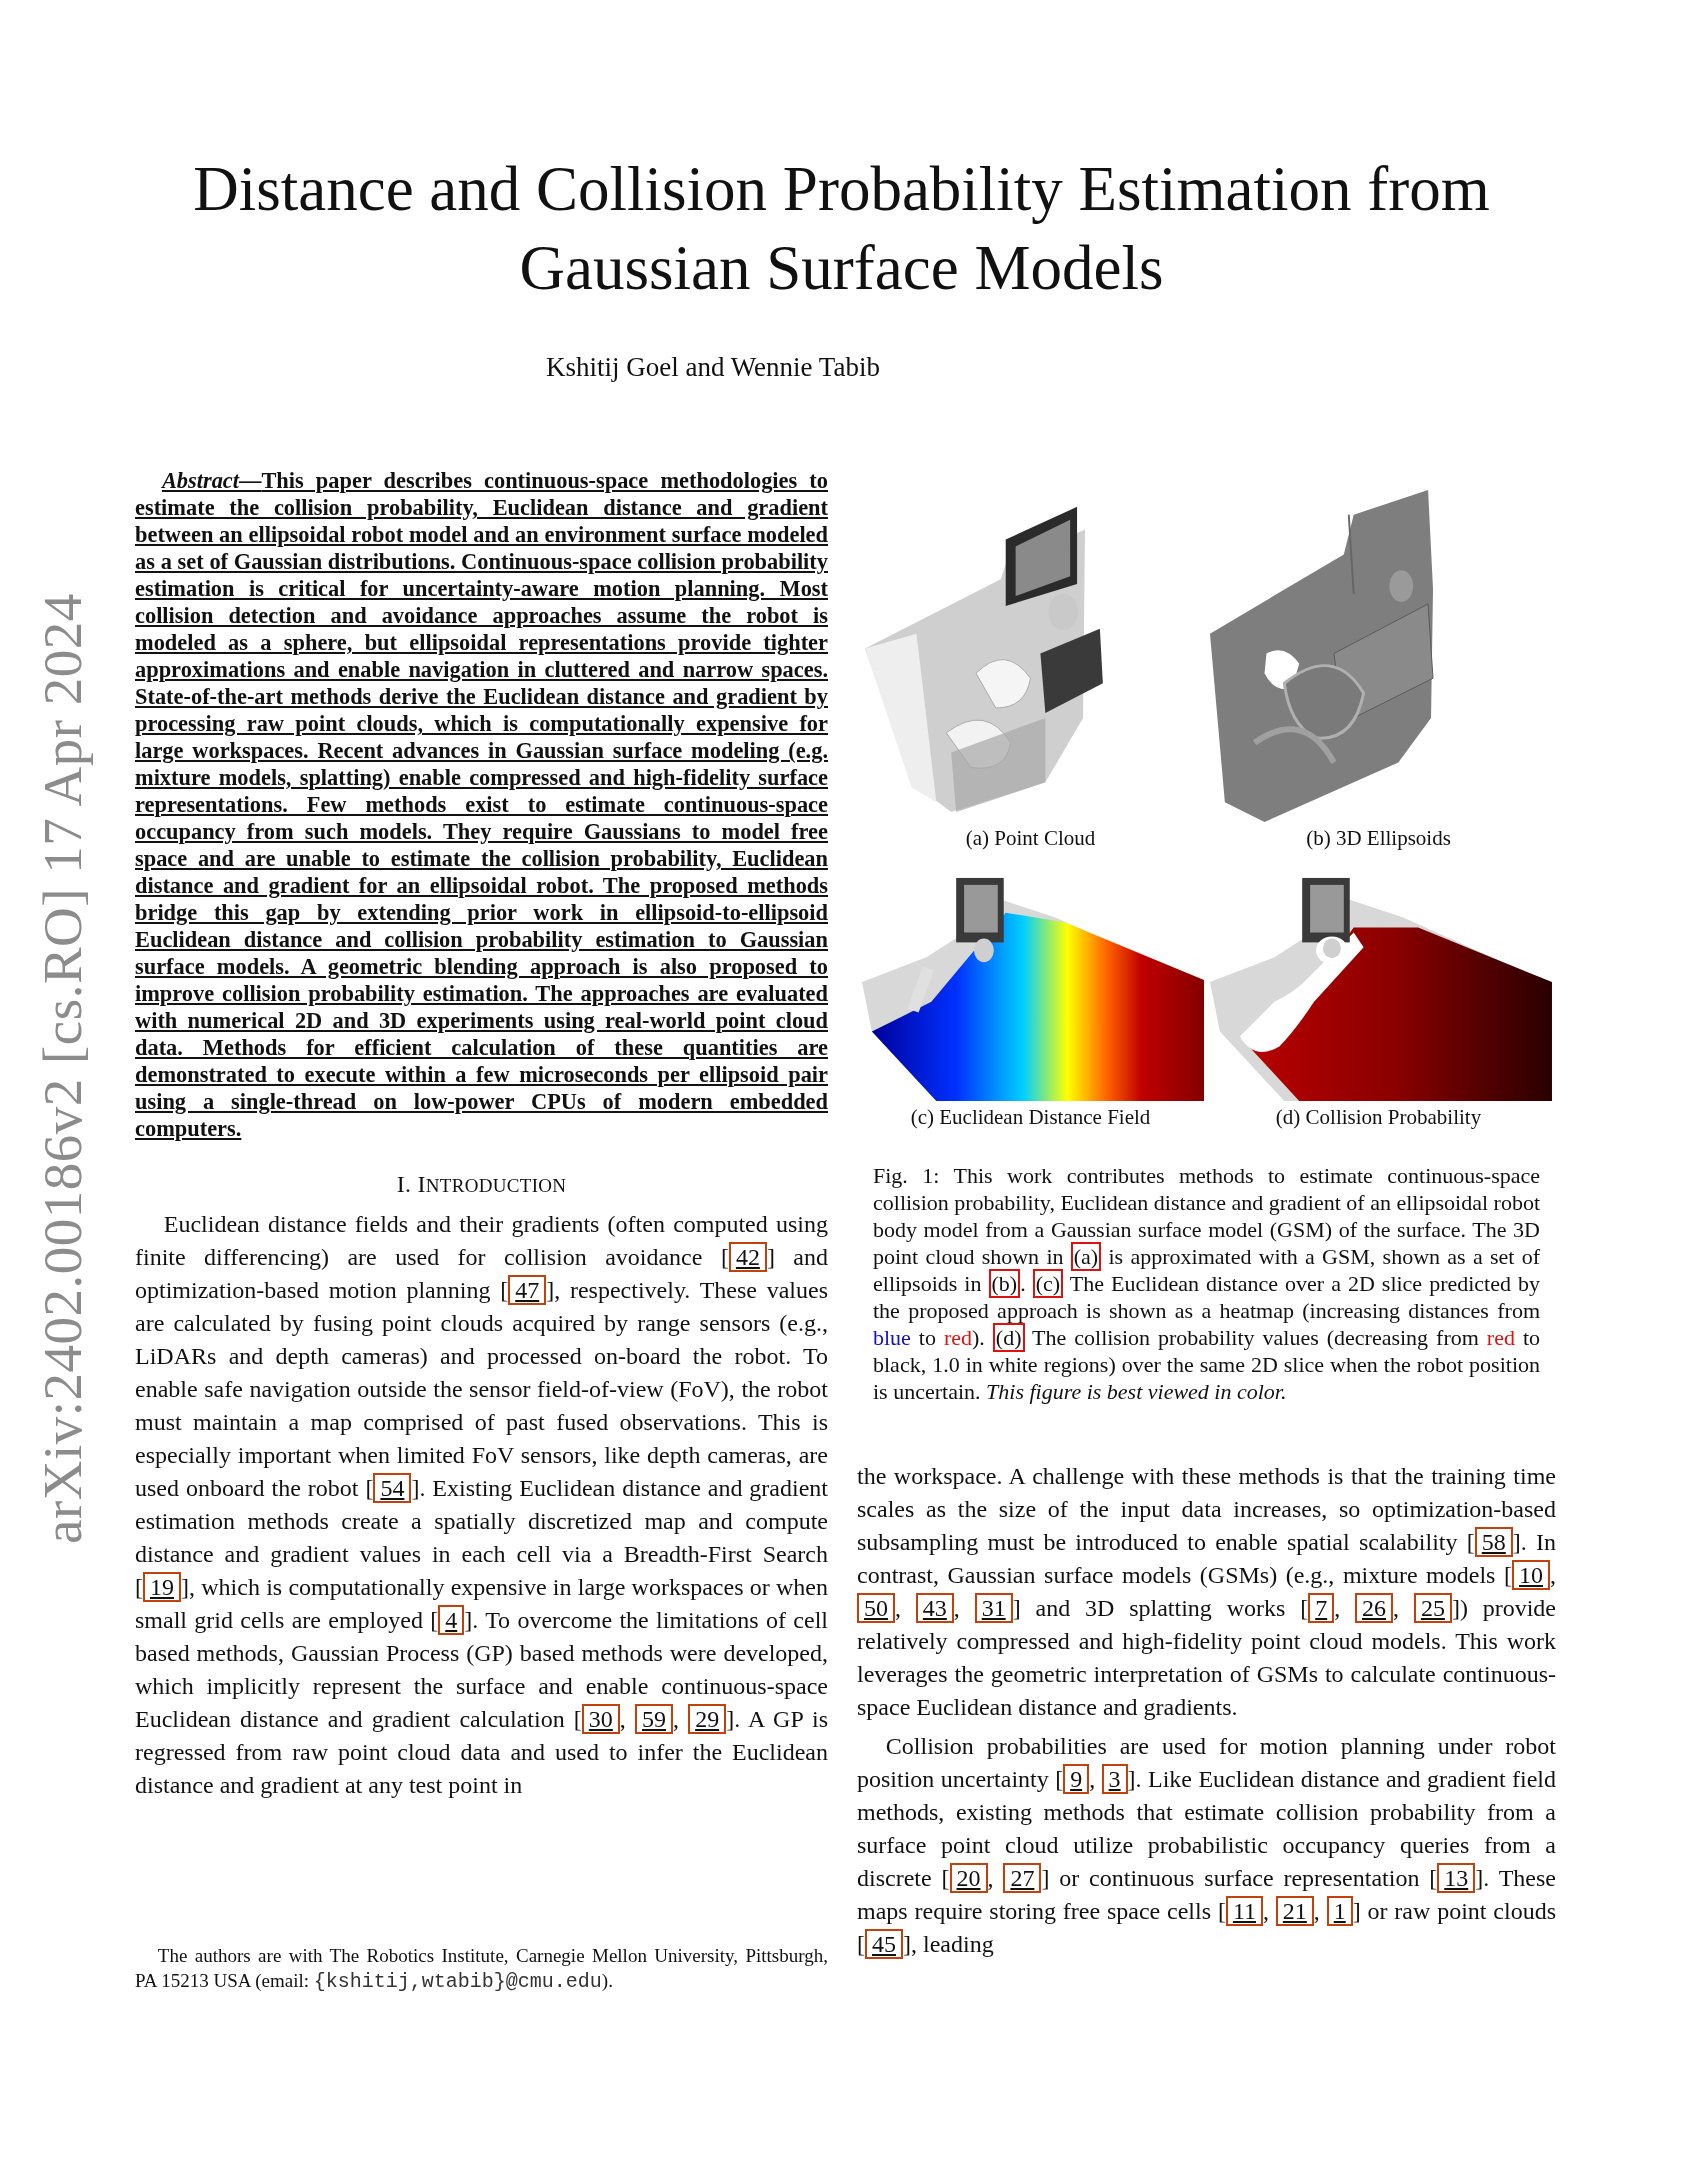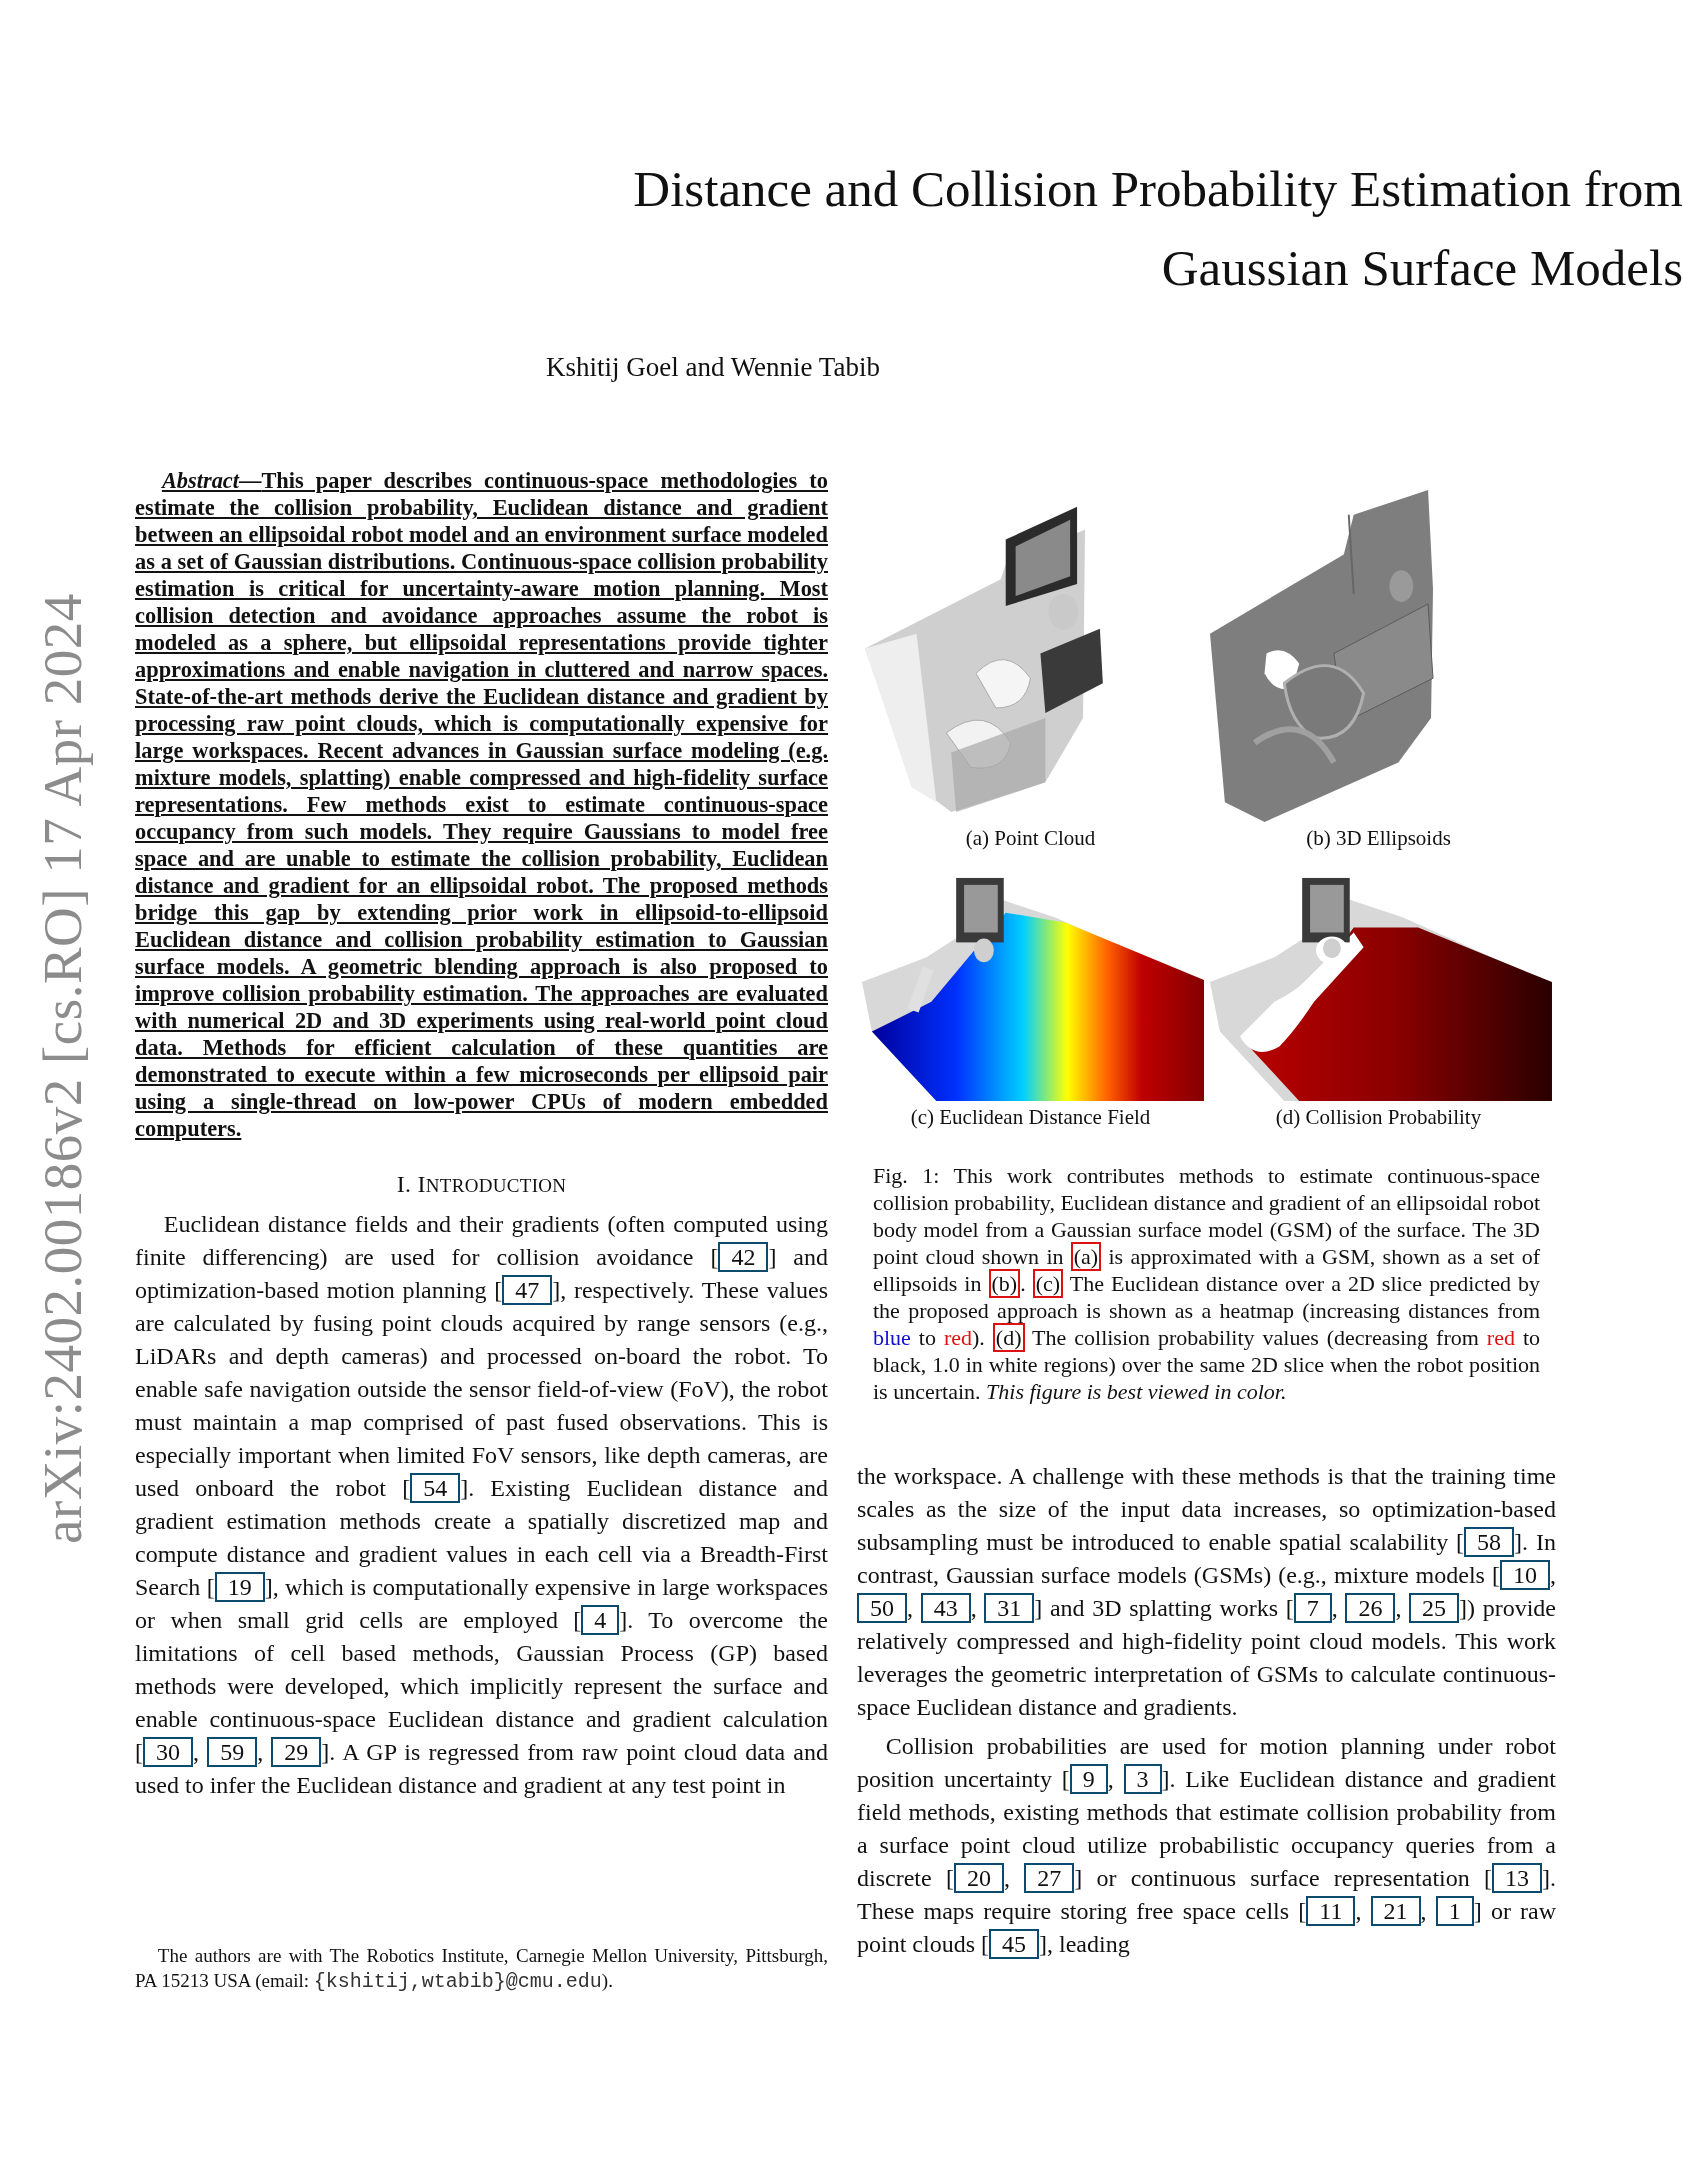--- a/index.html
+++ b/index.html
@@ -2,33 +2,33 @@
 <html><head>
 <meta charset="utf-8">
 <style>
   html, body { margin: 0; padding: 0; background: #ffffff; }
   body { width: 1683px; height: 2178px; position: relative; overflow: hidden;
          font-family: "Liberation Serif", "DejaVu Serif", serif; color: #111; }
   .arxiv-stamp { position: absolute; left: 28px; top: 1544px; width: 990px; height: 69px;
          transform: rotate(-90deg); transform-origin: 0 0;
          font-family: "Liberation Serif", serif; font-size: 55px; color: #8c8c8c;
          white-space: nowrap; letter-spacing: 0.5px; line-height: 69px; }
-  .title { position: absolute; left: 0; top: 150px; width: 1683px; text-align: right;
-         font-size: 51px; line-height: 79px; font-weight: normal; margin: 0; }
+  .title { position: absolute; left: 0; top: 150px; width: 1683px; text-align: center;
+         font-size: 63px; line-height: 79px; font-weight: normal; margin: 0; }
   .authors { position: absolute; left: 0; top: 352px; width: 1426px; text-align: center;
          font-size: 27px; }
   .col { position: absolute; width: 693px; font-size: 24px; line-height: 33px;
          text-align: justify; hyphens: auto; }
   .col-left { left: 135px; top: 467px; }
   .abstract { font-weight: bold; font-size: 22.4px; line-height: 27px; text-indent: 1.2em; margin: 0; text-decoration: underline; }
   .abstract .lead { font-style: italic; }
   .section-head { text-align: center; font-size: 24px; margin: 26px 0 6px 0; letter-spacing: 0.3px; }
   .section-head .sc { font-size: 19px; }
   .para { margin: 0; text-indent: 1.2em; }
-  .cite { border: 2px solid #0c4a6e; padding: 0 11px; line-height: 1; }
+  .cite { border: 2px solid #c2410c; padding: 0 5px; line-height: 1; text-decoration: underline; }
   .figref { border: 2px solid #dd1111; padding: 0 1px; line-height: 1; }
   .footnote { position: absolute; left: 135px; top: 1943px; width: 693px; font-size: 19px; line-height: 25px; text-align: justify; }
   .footnote p { margin: 0; text-indent: 1.2em; }
   .mono { font-family: "Liberation Mono", "DejaVu Sans Mono", monospace; font-size: 20px; color: #333; }
   .col-right { left: 857px; width: 699px; }
   .fig-grid { position: absolute; left: 857px; top: 485px; width: 699px; }
   .subfig { position: absolute; width: 347px; }
   .subfig .img { width: 347px; height: 337px; position: relative; overflow: hidden; }
   .subfig .cap { text-align: center; font-size: 21px; margin-top: 4px; }
   .sf-a { left: 0; top: 0; } .sf-b { left: 348px; top: 0; }

